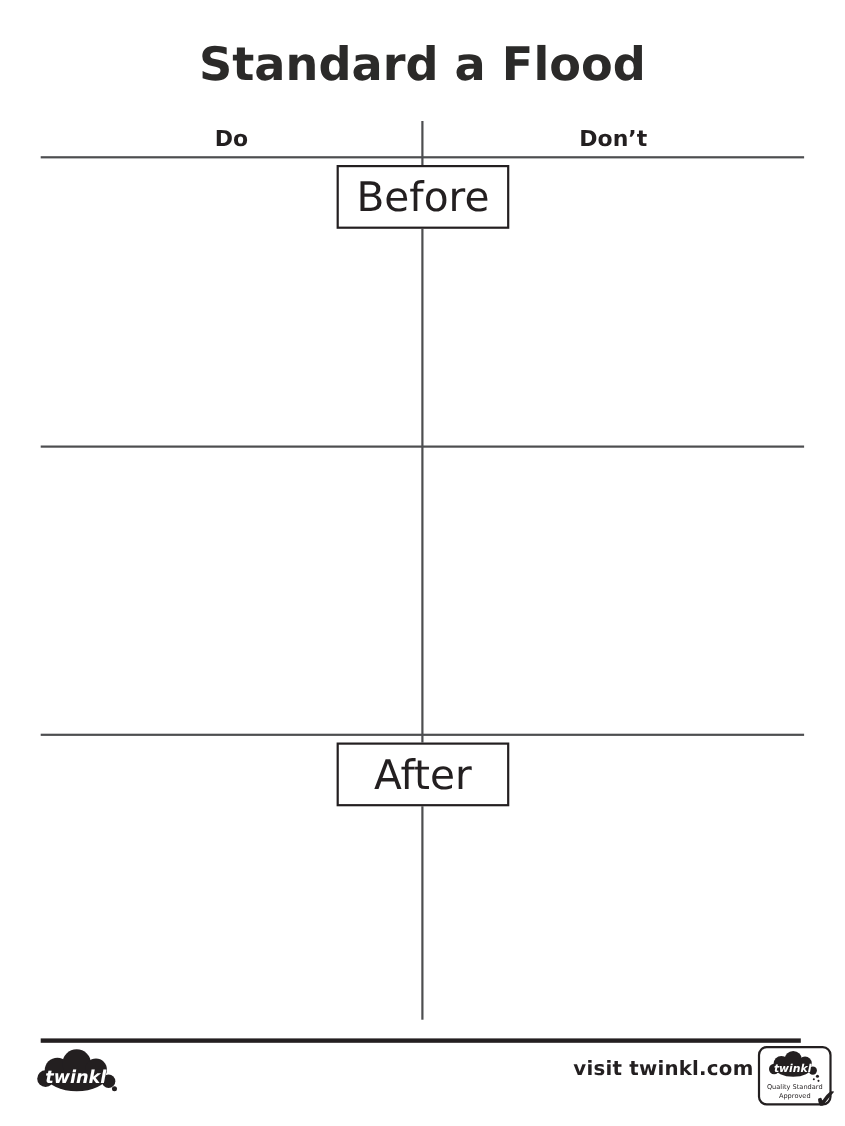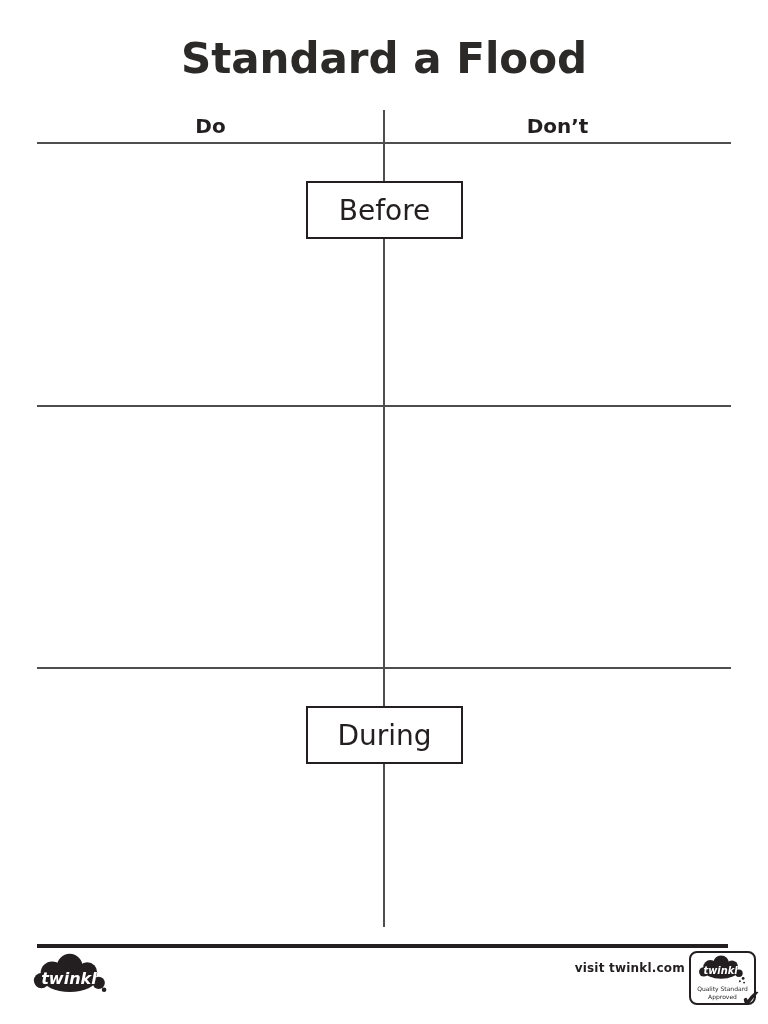--- a/index.html
+++ b/index.html
@@ -66,23 +66,22 @@
   .section-box {
     position: absolute;
     left: 306px;
     width: 157px;
     height: 58px;
     background: #ffffff;
     border: 2px solid #231f20;
     display: flex;
     align-items: center;
     justify-content: center;
-    font-size: 28px;
-    color: #231f20;
-    margin-top: 31px;
+    font-size: 37px;
+    color: #231f20;
   }
   .section-box.before { top: 150px; }
   .section-box.during { top: 412px; }
   .section-box.after  { top: 675px; }
 
   
   .footer-line {
     position: absolute;
     left: 37px;
     top: 944px;
@@ -94,21 +93,21 @@
     position: absolute;
     left: 30px;
     top: 950px;
     width: 84px;
     height: 52px;
   }
   .visit-text {
     position: absolute;
     top: 961px;
     right: 83px;
-    font-size: 12px;
+    font-size: 18px;
     font-weight: bold;
     color: #231f20;
     letter-spacing: 0.2px;
   }
   .badge {
     position: absolute;
     left: 689px;
     top: 951px;
     width: 67px;
     height: 54px;
@@ -157,21 +156,21 @@
 
   <div class="h-line before"></div>
   <div class="section-box before">
     <span>Before</span>
   </div>
 
   <div class="h-line during"></div>
 
   <div class="h-line after"></div>
   <div class="section-box after">
-    <span>During</span>
+    <span>After</span>
   </div>
 
   <div class="footer-line"></div>
 
   <svg class="twinkl-logo" viewBox="0 0 110 64" xmlns="http://www.w3.org/2000/svg">
     <g fill="#231f20">
       <ellipse cx="52" cy="36" rx="35" ry="17"></ellipse>
       <circle cx="29" cy="28" r="15"></circle>
       <circle cx="52" cy="20" r="17"></circle>
       <circle cx="75" cy="27" r="13"></circle>

